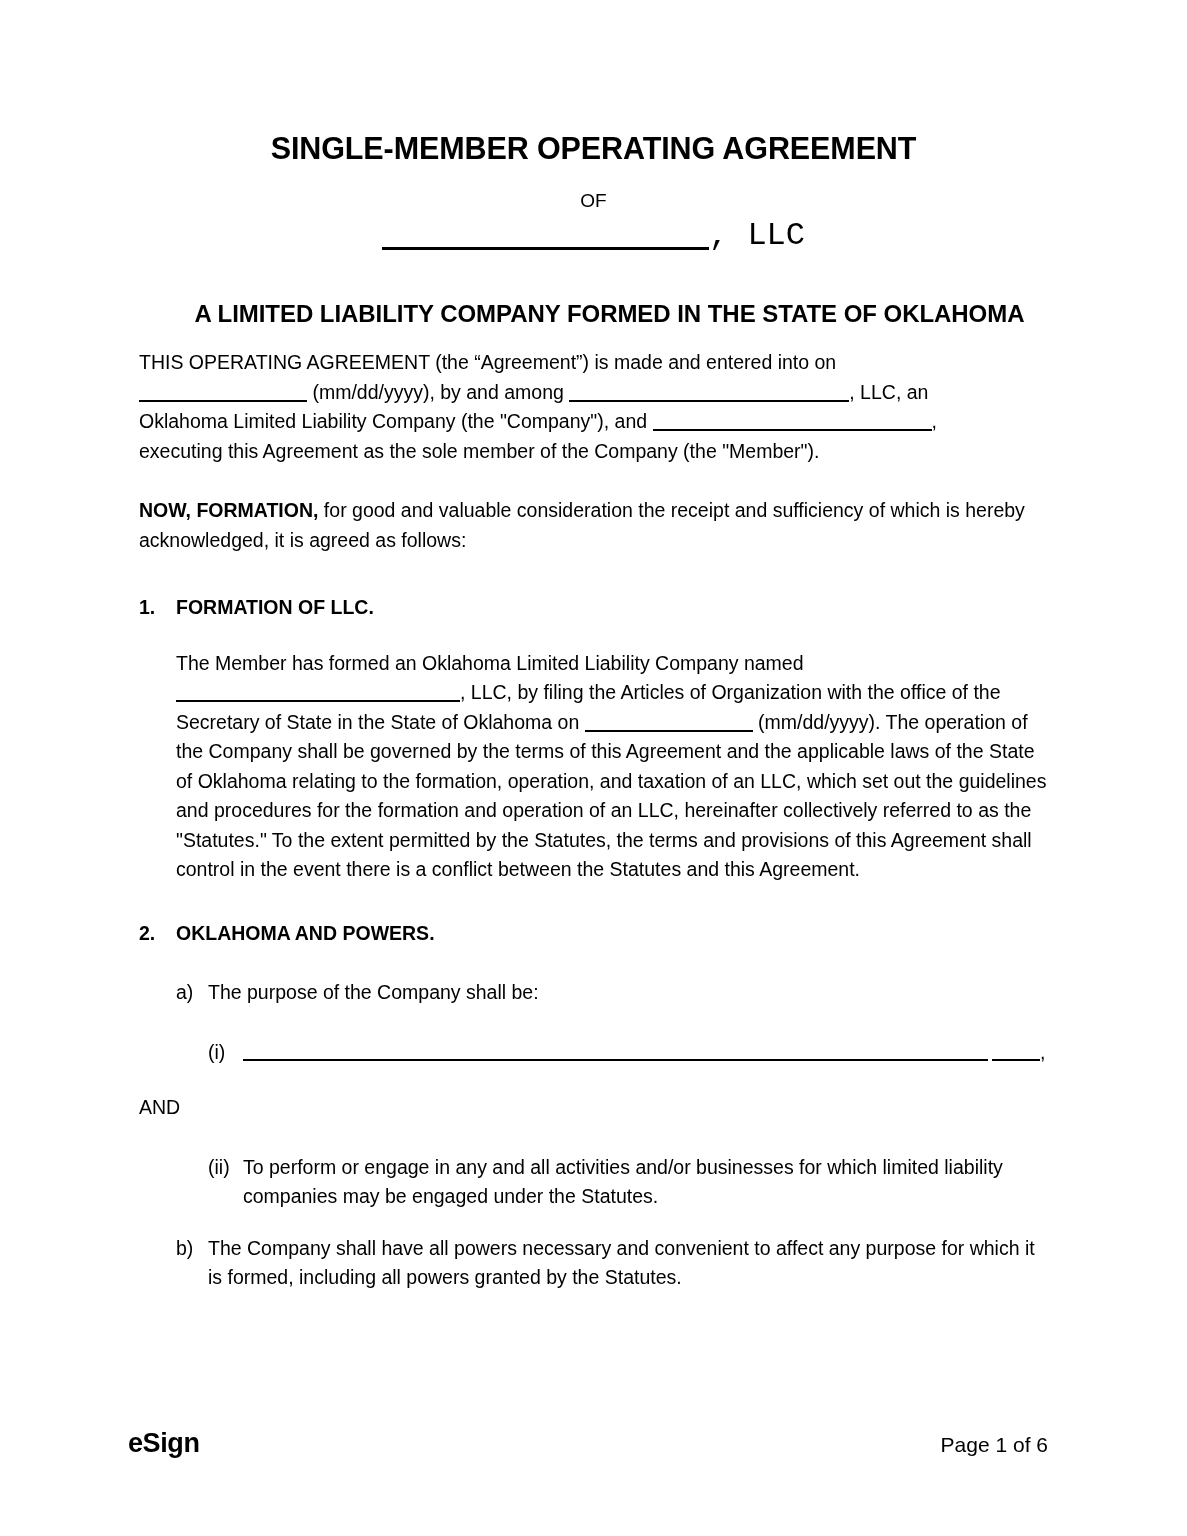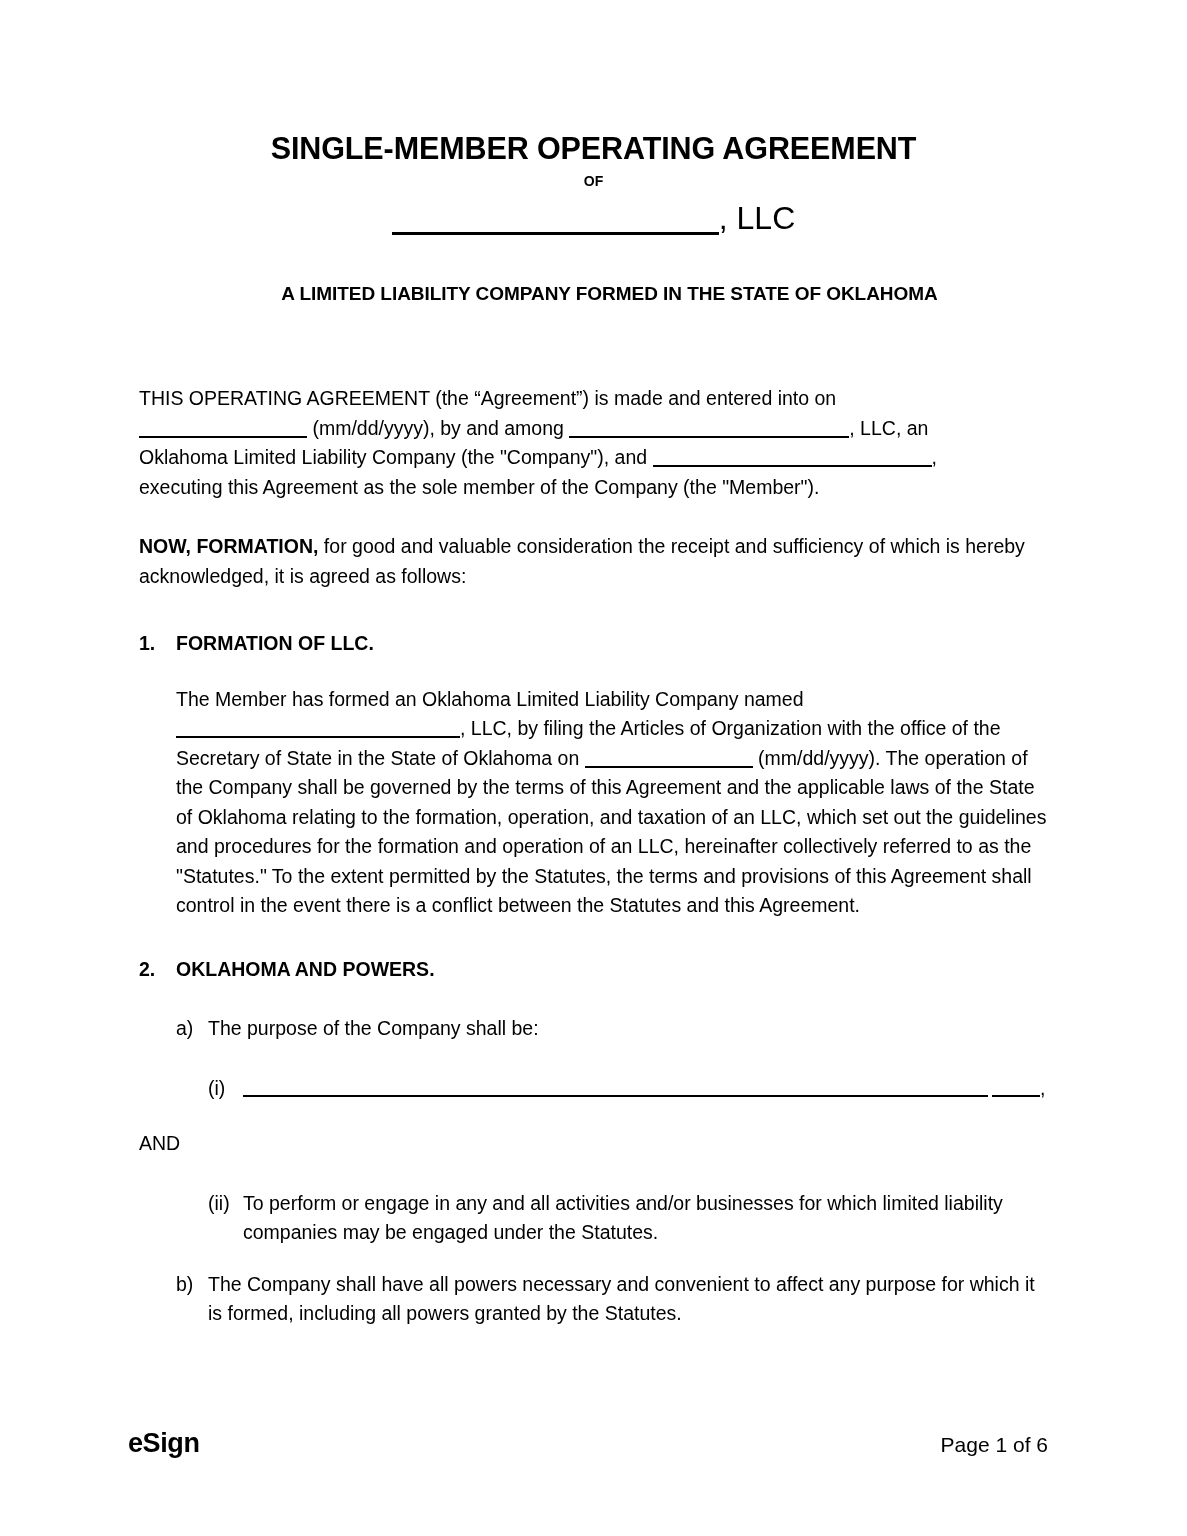--- a/index.html
+++ b/index.html
@@ -31,53 +31,54 @@
     text-align: center;
   }
   .doc-title {
     font-size: 30.5px;
     font-weight: bold;
     letter-spacing: -0.1px;
     line-height: 1.1;
     white-space: nowrap;
   }
   .doc-of {
-    font-size: 14px;
-    font-weight: bold;
+    font-size: 19px;
+    font-weight: normal;
     line-height: 1.35;
-    margin-top: 6px;
+    margin-top: 22px;
   }
   .doc-name-line {
     font-size: 32px;
     font-weight: normal;
     line-height: 1.3;
-    margin-top: 8px;
+    margin-top: 2px;
     white-space: nowrap;
+    font-family: Liberation Mono, monospace;
   }
   .blank-title {
     display: inline-block;
     width: 327px;
     border-bottom: 3px solid #000;
     height: 26px;
     vertical-align: -6px;
   }
   .doc-subtitle {
-    font-size: 19px;
+    font-size: 24px;
     font-weight: bold;
     letter-spacing: -0.05px;
     margin-top: 43px;
     white-space: nowrap;
     padding-left: 32px;
   }
 
   
   .body-area {
     position: absolute;
     left: 139px;
-    top: 384px;
+    top: 348px;
     width: 910px;
   }
   p.para {
     font-size: 19.5px;
     line-height: 29.5px;
     margin: 0;
   }
   .gap-22 { height: 22px; }
   .gap-26 { height: 26px; }
   .gap-30 { height: 30px; }

